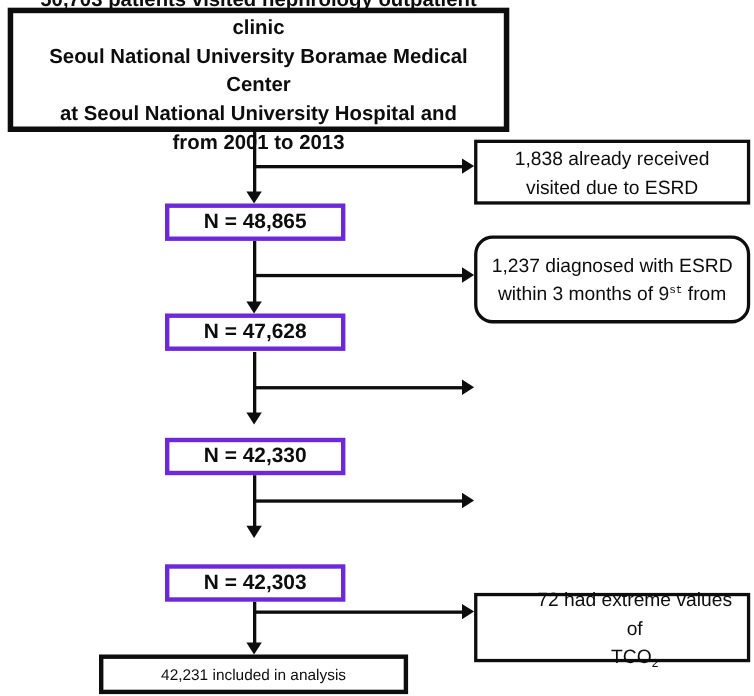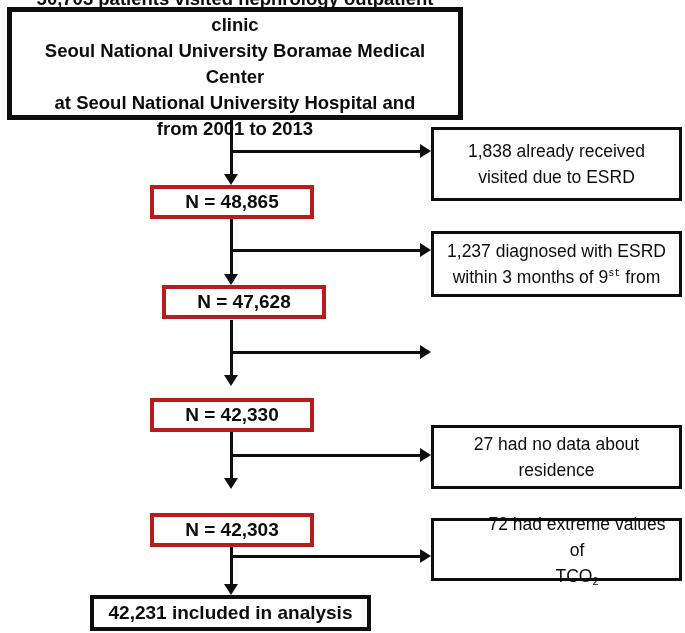--- a/index.html
+++ b/index.html
@@ -29,29 +29,29 @@
   .title-box {
     left: 7px; top: 7px; width: 456px; height: 113px;
     border: 5px solid #0d0d0d;
     font-weight: bold;
     font-size: 18.5px;
     line-height: 26px;
     padding: 0 4px;
   }
   .n-box {
     left: 150px; width: 164px; height: 34px;
-    border: 4px solid #b91c1c;
+    border: 4px solid #6d28d9;
     font-weight: bold;
     font-size: 19px;
   }
   .final-box {
     left: 90px; top: 595px; width: 281px; height: 36px;
     border: 4px solid #0d0d0d;
-    font-weight: bold;
-    font-size: 19px;
+    font-weight: normal;
+    font-size: 14px;
   }
   .side-box {
     left: 431px; width: 251px;
     border: 3px solid #0d0d0d;
     font-size: 17.5px;
     line-height: 26px;
     padding: 0 4px;
   }
   .vline {
     position: absolute;
@@ -134,48 +134,44 @@
 
   <div class="hline" style="top:454px;"></div>
   <div class="arrow-right" style="top:448px;"></div>
 
   <div class="hline" style="top:555px;"></div>
   <div class="arrow-right" style="top:549px;"></div>
 
   <div class="box n-box" style="top:185px;">
     <span>N = 48,865</span>
   </div>
-  <div class="box n-box" style="top:285px;margin-left:12px;">
+  <div class="box n-box" style="top:285px;">
     <span>N = 47,628</span>
   </div>
   <div class="box n-box" style="top:398px;">
     <span>N = 42,330</span>
   </div>
   <div class="box n-box" style="top:489px;margin-top:24px;">
     <span>N = 42,303</span>
   </div>
 
   <div class="box final-box">
     <span>42,231 included in analysis</span>
   </div>
 
-  <div class="box side-box" style="top:127px; height:74px;">
+  <div class="box side-box" style="top:127px; height:59px;">
     <div>1,838 already received</div>
     <div>visited due to ESRD</div>
   </div>
 
-  <div class="box side-box" style="top:231px; height:66px;">
+  <div class="box side-box" style="top:214px; height:80px;border-radius:17px;">
     <div>1,237 diagnosed with ESRD</div>
     <div><span>within 3 months of 9</span><sup>st</sup><span> from</span></div>
   </div>
 
 
-  <div class="box side-box" style="top:425px; height:64px;">
-    <div>27 had no data about</div>
-    <div>residence</div>
-  </div>
 
-  <div class="box side-box" style="top:518px; height:63px;padding-left:45px;">
+  <div class="box side-box" style="top:539px; height:63px;padding-left:45px;">
     <div>72 had extreme values of</div>
     <div><span>TCO</span><sub>2</sub></div>
   </div>
 
 </div>
 
 </body></html>

